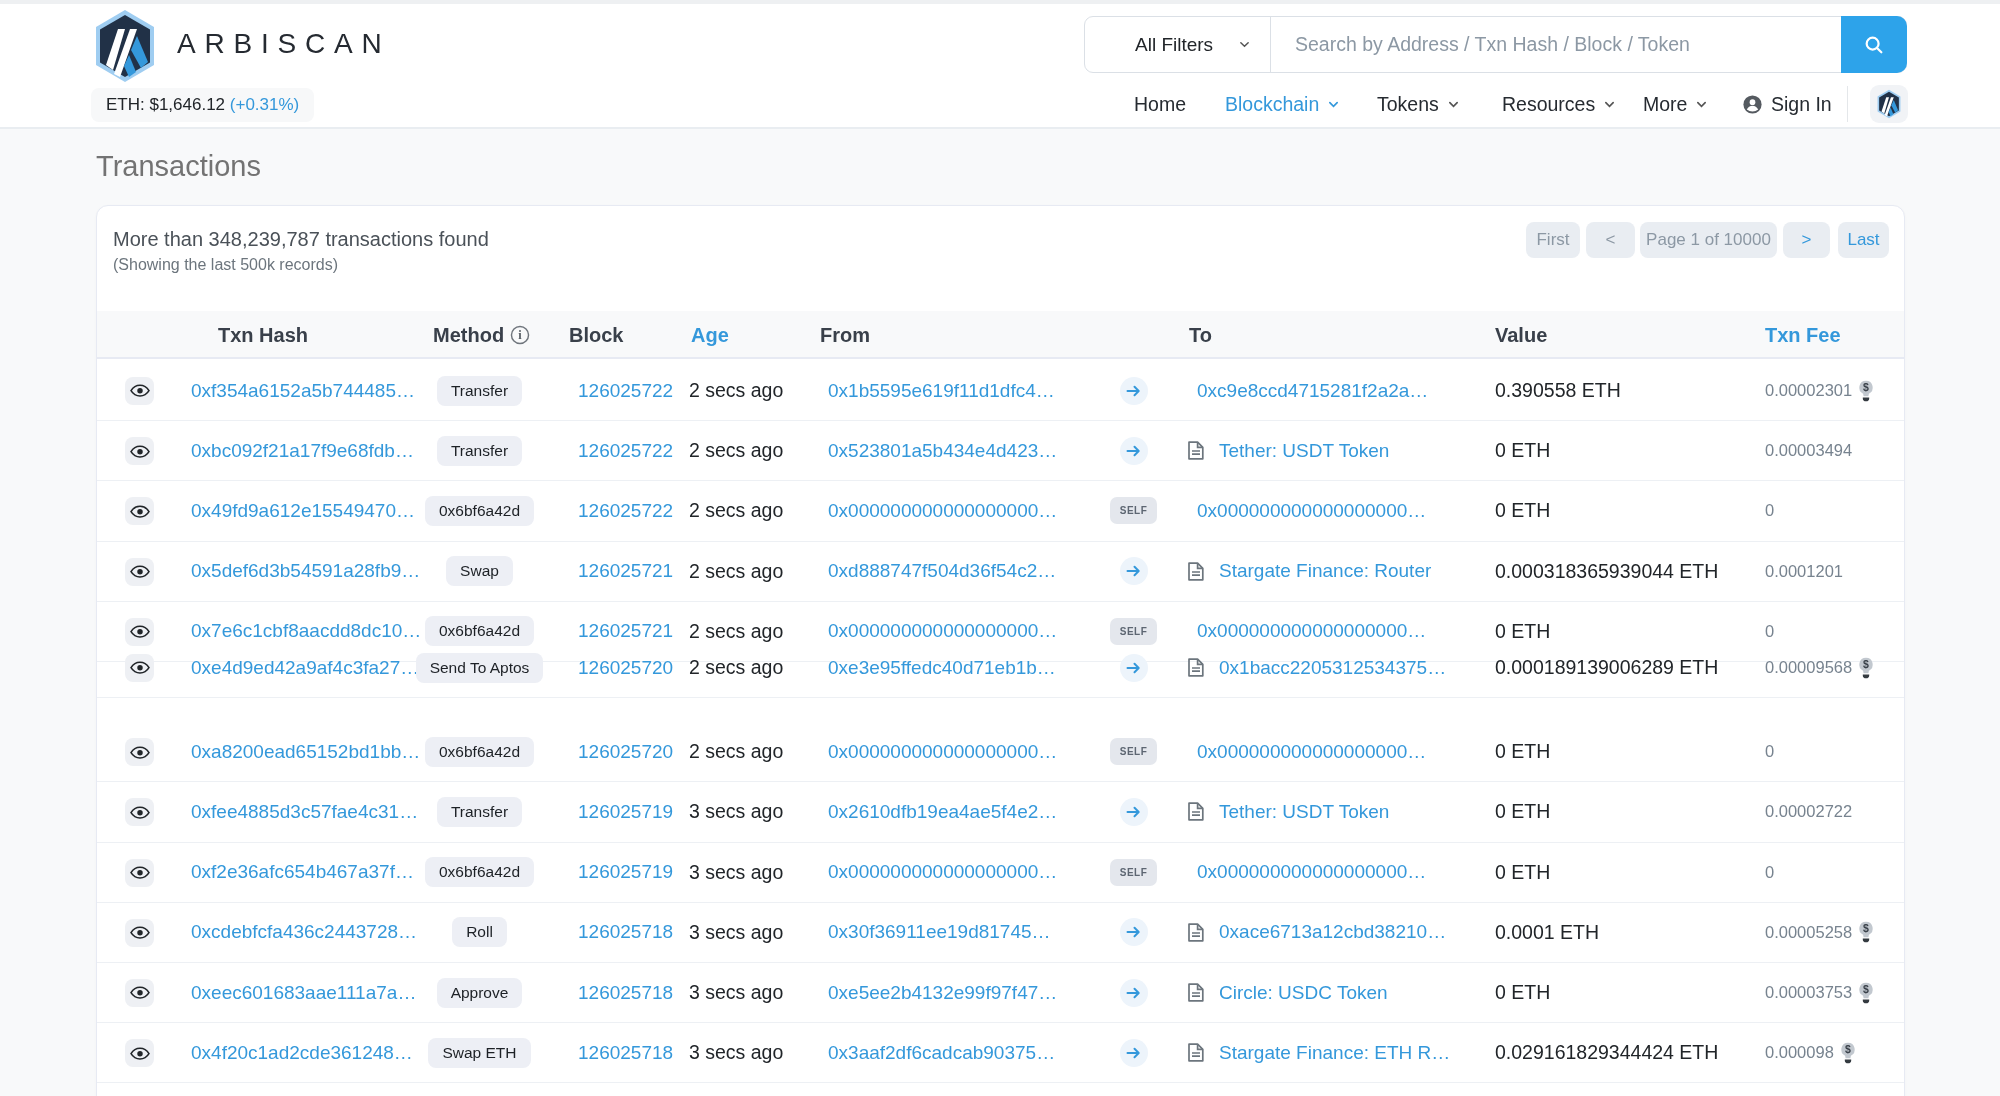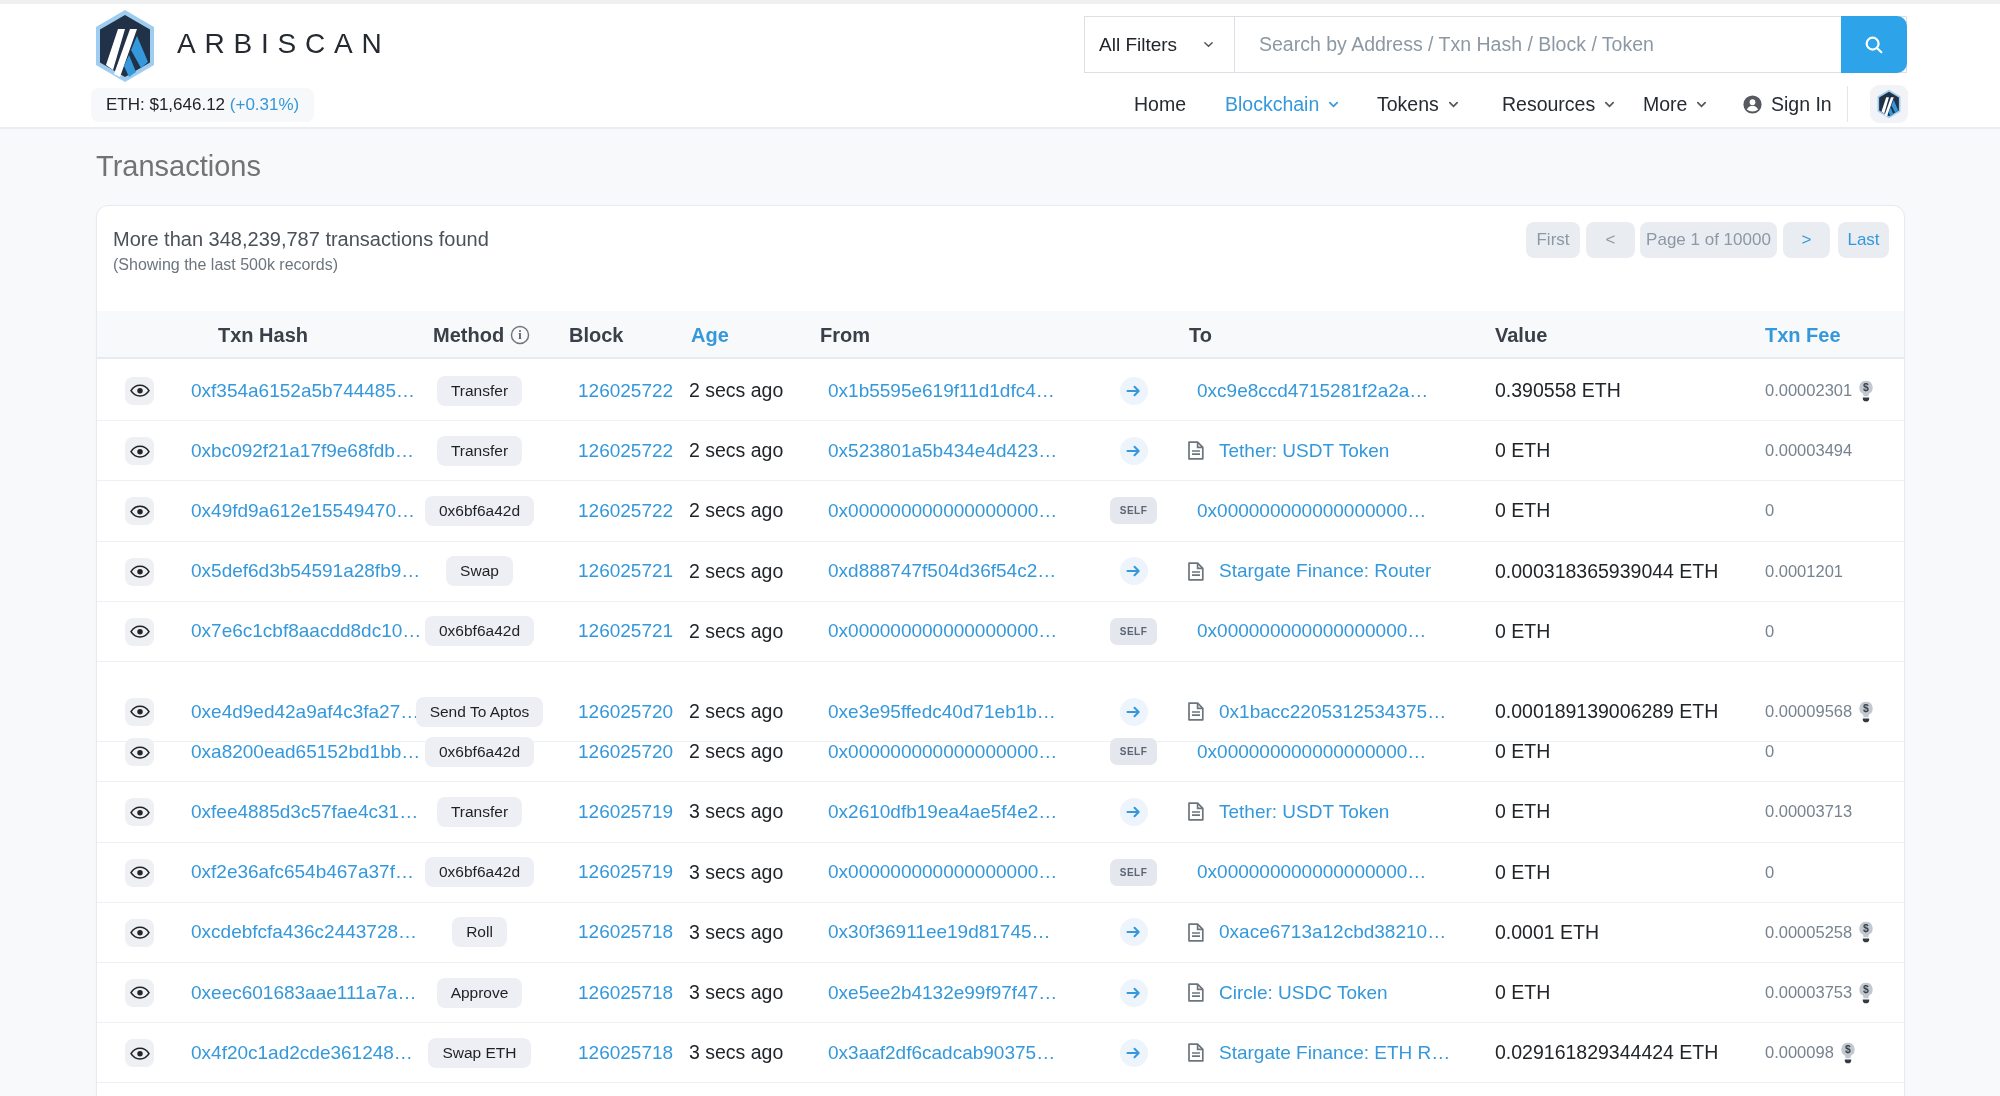--- a/index.html
+++ b/index.html
@@ -7,21 +7,21 @@
 body { font-family:"Liberation Sans", sans-serif; background:#f8f9fa; position:relative; overflow:hidden; }
 a { text-decoration:none;margin-left:9px; }
 #topstrip { position:absolute; left:0; top:0; width:2000px; height:4px; background:#eef0f2; }
 #header { position:absolute; left:0; top:4px; width:2000px; height:125px; background:#ffffff; border-bottom:2px solid #e9edf1; }
 
 #logo { position:absolute; left:93px; top:4px; }
 #brand { position:absolute; left:177px; top:24px; font-size:28px; font-weight:normal; letter-spacing:8.8px; color:#252a31; }
 #ethbadge { position:absolute; left:91px; top:84px; height:34px; background:#f7f8f9; border-radius:8px; padding:0 15px; display:flex; align-items:center; font-size:17px; color:#212529; }
 #ethbadge .pct { color:#3498db; }
 
-#searchwrap { position:absolute; left:1084px; top:12px; width:823px; height:57px; background:#fff; border:1px solid #dbe0e6; border-radius:0; display:flex; }
+#searchwrap { position:absolute; left:1084px; top:12px; width:823px; height:57px; background:#fff; border:1px solid #dbe0e6; border-radius:9px; display:flex;padding-left:36px; }
 #allfilters { width:150px; border-right:1px solid #dbe0e6; display:flex; align-items:center; padding-left:14px; font-size:19px; color:#212529; position:relative; }
 #allfilters .caret { position:absolute; right:20px; }
 #searchinput { flex:1; display:flex; align-items:center; padding-left:24px; font-size:19.5px; color:#8c98a4; }
 #searchbtn { width:66px; background:#2da3ea; border-radius:0 10px 10px 0; margin:-1px; display:flex; align-items:center; justify-content:center; }
 
 .nav-item { position:absolute; top:86px; height:28px; display:flex; align-items:center; font-size:19.5px; color:#262b31; }
 .nav-item.active { color:#3498db; }
 .caret { display:inline-block; margin-left:9px; width:11px; height:11px; }
 #navsep { position:absolute; left:1847px; top:82px; width:1px; height:36px; background:#e4e7ea; }
 #navlogo { position:absolute; left:1870px; top:81px; width:38px; height:38px; background:#f1f3f6; border-radius:9px; display:flex; align-items:center; justify-content:center; }
@@ -315,21 +315,21 @@
       </div>
     <div class="cell mid">
         <span class="selfb">SELF</span>
       </div>
     <div class="cell to">
         <a class="lnk">0x000000000000000000…</a>
       </div>
     <div class="cell val">0 ETH</div>
     <div class="cell fee">0</div>
   </div>
-  <div class="row" style="top:476px;">
+  <div class="row" style="top:432px;">
     <div class="cell eye">
         <svg width="20" height="13.3" viewBox="0 0 24 16">
           <path d="M12 1.6C7.3 1.6 3.4 4.4 1.2 8c2.2 3.6 6.1 6.4 10.8 6.4S20.6 11.6 22.8 8C20.6 4.4 16.7 1.6 12 1.6z" stroke="#212529" stroke-width="1.9" fill="none"></path>
           <circle cx="12" cy="8" r="3.3" fill="#212529"></circle>
         </svg>
       </div>
     <div class="cell hash">
         <a class="lnk">0xe4d9ed42a9af4c3fa27…</a>
       </div>
     <div class="cell method">
@@ -422,21 +422,21 @@
       </div>
     <div class="cell to">
         <svg width="16" height="19" viewBox="0 0 16 19">
           <path d="M1 1.2h8.6l5.2 5.2v11.4H1z" stroke="#6c757d" stroke-width="1.7" fill="none" stroke-linejoin="round"></path>
           <path d="M9.6 1.2v5.2h5.2" stroke="#6c757d" stroke-width="1.7" fill="none"></path>
           <path d="M4 10h8M4 13.2h8" stroke="#6c757d" stroke-width="1.7"></path>
         </svg>
         <a class="lnk">Tether: USDT Token</a>
       </div>
     <div class="cell val">0 ETH</div>
-    <div class="cell fee">0.00003713</div>
+    <div class="cell fee">0.00002722</div>
   </div>
   <div class="row" style="top:636.6px;">
     <div class="cell eye">
         <svg width="20" height="13.3" viewBox="0 0 24 16">
           <path d="M12 1.6C7.3 1.6 3.4 4.4 1.2 8c2.2 3.6 6.1 6.4 10.8 6.4S20.6 11.6 22.8 8C20.6 4.4 16.7 1.6 12 1.6z" stroke="#212529" stroke-width="1.9" fill="none"></path>
           <circle cx="12" cy="8" r="3.3" fill="#212529"></circle>
         </svg>
       </div>
     <div class="cell hash">
         <a class="lnk">0xf2e36afc654b467a37f…</a>

